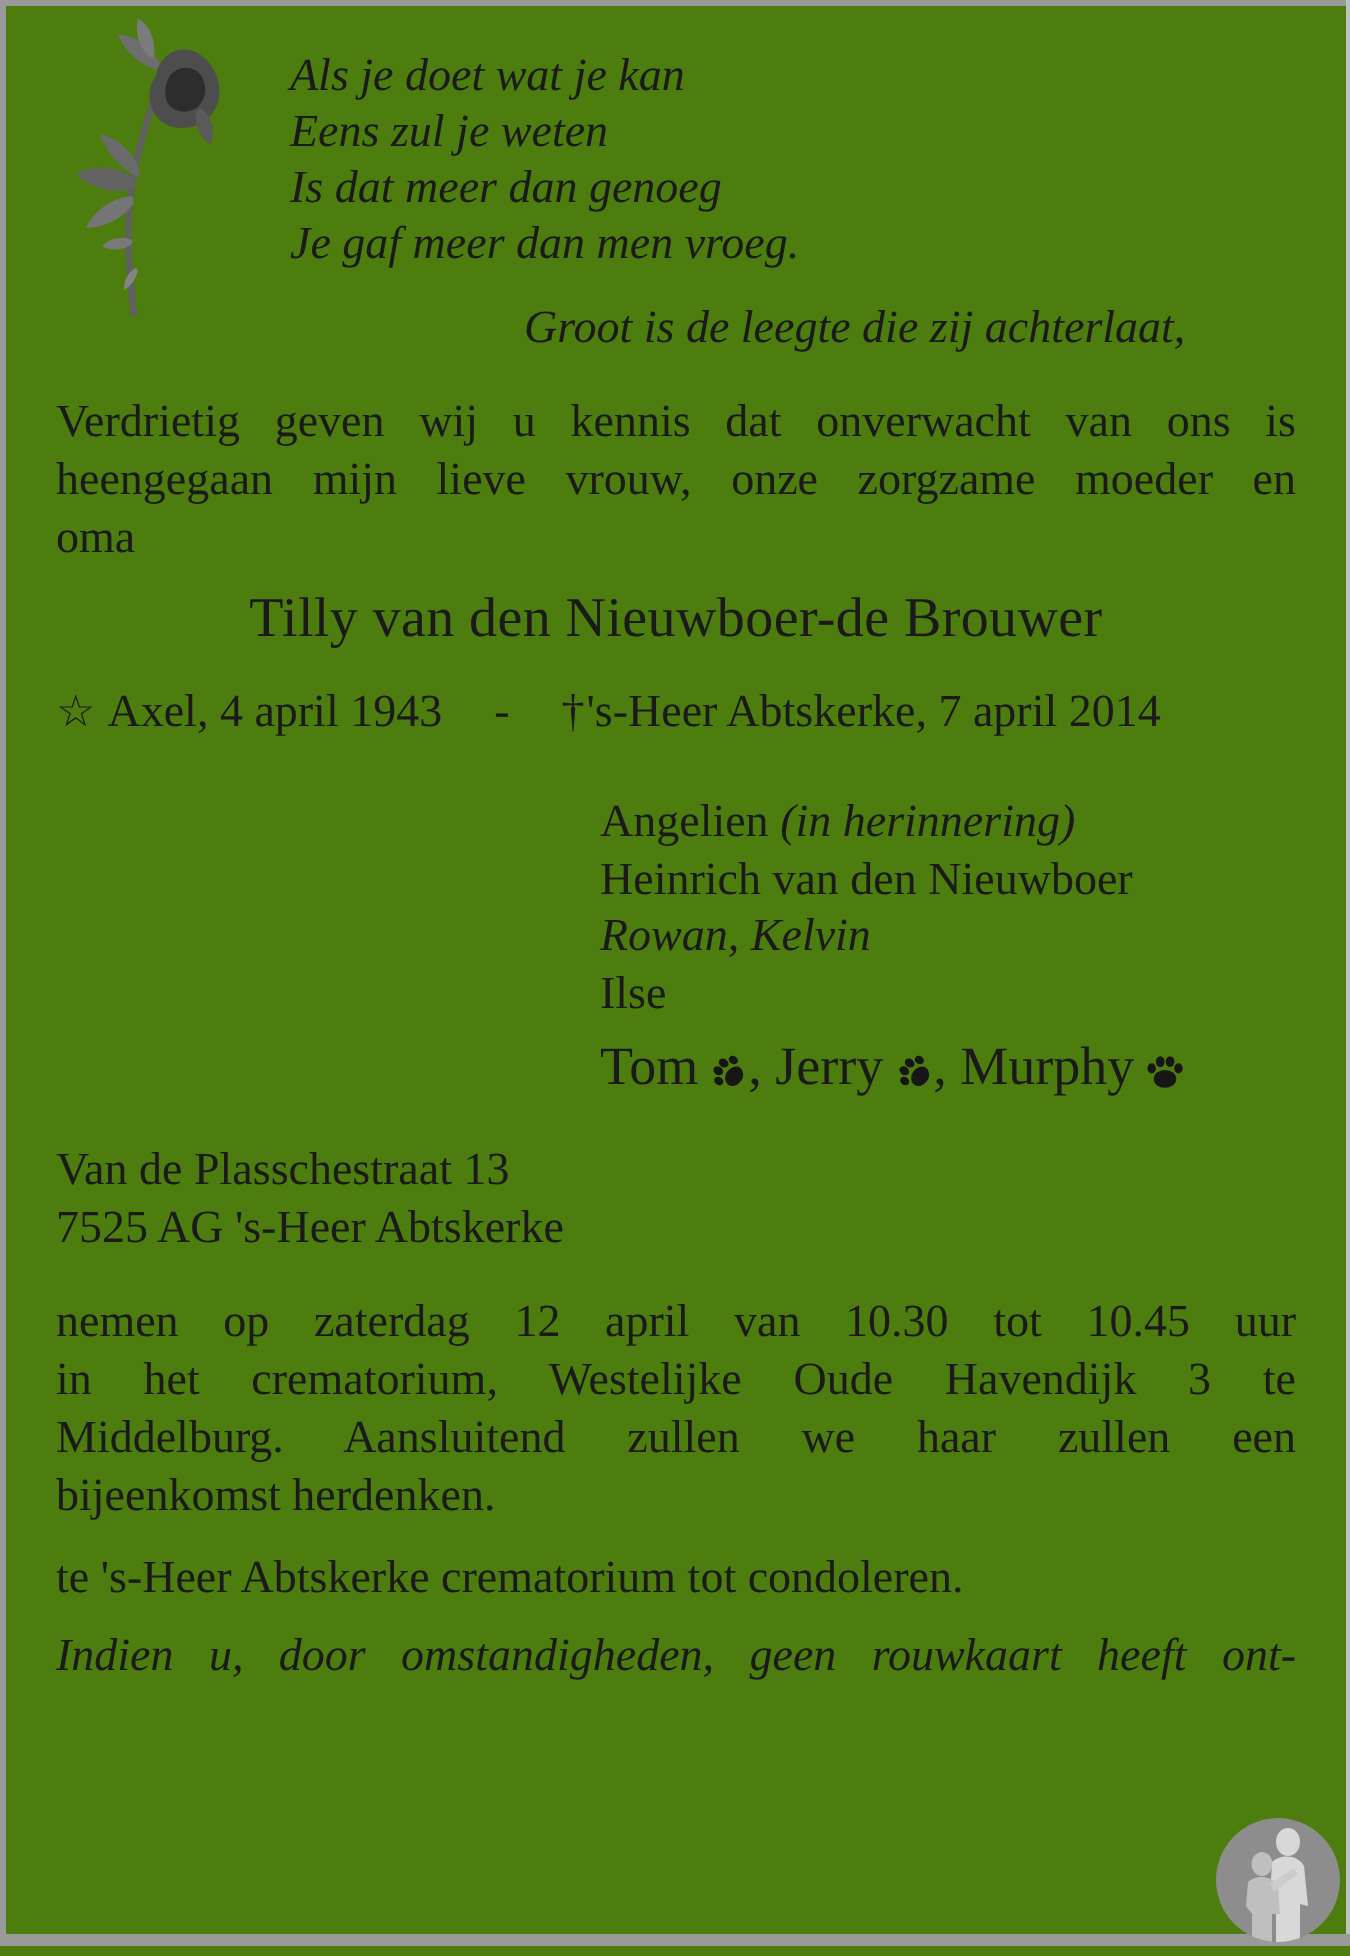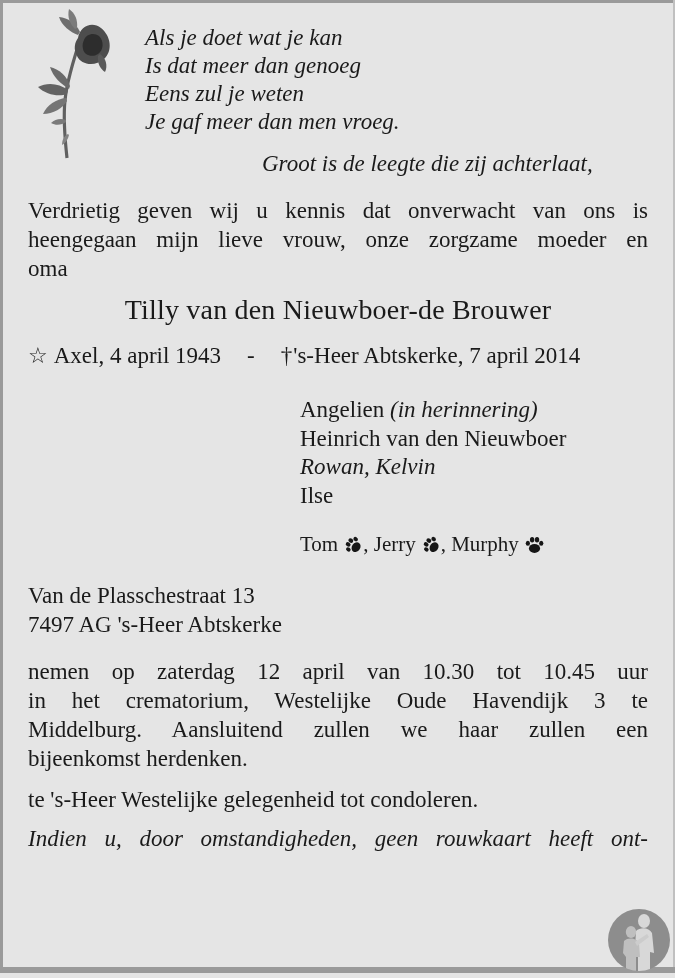--- a/index.html
+++ b/index.html
@@ -2,21 +2,21 @@
 <html><head>
 <meta charset="utf-8">
 <style>
   html, body { margin: 0; padding: 0; background: #ffffff; }
   body {
     width: 675px; height: 978px; overflow: hidden; position: relative;
     font-family: "Liberation Serif", "DejaVu Serif", serif;
     color: #1a1a1a;
     -webkit-font-smoothing: antialiased;
   }
-  .page { position: absolute; inset: 0; background: #e5e5e5; }
+  .page { position: absolute; inset: 0; background: #4d7c0f; }
 
   
   .border-top    { position: absolute; left: 0; top: 0; width: 675px; height: 3px; background: #9a9a9a; }
   .border-left   { position: absolute; left: 0; top: 0; width: 3px; height: 973px; background: #9a9a9a; }
   .border-right  { position: absolute; right: 0; top: 0; width: 2px; height: 970px; background: #c0c0c0; }
   .border-bottom { position: absolute; left: 0; top: 967px; width: 675px; height: 6px; background: #9a9a9a; }
 
   .content { position: relative; padding: 24px 27px 0 28px; }
 
   .flower { position: absolute; left: 28px; top: 8px; width: 92px; height: 152px; }
@@ -37,21 +37,21 @@
 
   .dates { margin-top: 14px; font-size: 23px; line-height: 29px; white-space: nowrap; }
   .dates .star { font-family: "DejaVu Sans", sans-serif; font-size: 22px; margin-right: 6px; }
   .dates .dash { margin: 0 26px; }
   .dates .dagger { margin-right: 1px; }
 
   .family { margin-top: 26px; margin-left: 272px; font-size: 23px; line-height: 28.5px; }
   .family em { font-style: italic; }
   .family .italic-line { font-style: italic; }
 
-  .pets { margin-top: 20px; font-size: 21px; line-height: 28px; }
+  .pets { margin-top: 8px; font-size: 27px; line-height: 28px; }
   .paw { display: inline-block; vertical-align: -4px; margin-left: 5px; }
   .paw.rot { transform: rotate(-55deg); }
 
   .address { margin-top: 24px; font-size: 23px; line-height: 28.5px; }
 
   .ceremony   { margin-top: 18px; }
   .condolence { margin-top: 12px; }
   .closing    { margin-top: 10px; font-style: italic; }
 
   .logo { position: absolute; right: 4px; bottom: 6px; width: 64px; height: 64px; }
@@ -77,22 +77,22 @@
     <path d="M38 90 C28 91 19 97 15 106 C25 106 35 100 39 93 Z" fill="#757575"></path>
     <path d="M42 78 C39 68 31 61 22 59 C25 69 33 76 41 81 Z" fill="#6b6b6b"></path>
     <path d="M38 112 C33 110 27 111 23 115 C28 118 34 117 38 114 Z" fill="#7a7a7a"></path>
     <path d="M40 126 C36 128 34 132 34 137 C38 135 40 131 41 127 Z" fill="#848484"></path>
   </svg>
 
   <div class="content">
 
     <div class="poem poem-1">
       <div>Als je doet wat je kan</div>
+      <div>Eens zul je weten</div>
       <div>Is dat meer dan genoeg</div>
-      <div>Eens zul je weten</div>
       <div>Je gaf meer dan men vroeg.</div>
     </div>
 
     <div class="poem poem-2">
       <div>Groot is de leegte die zij achterlaat,</div>
     </div>
 
     <div class="body-text announcement">
       <div class="jl">Verdrietig geven wij u kennis dat onverwacht van ons is</div>
       <div class="jl">heengegaan mijn lieve vrouw, onze zorgzame moeder en</div>
@@ -140,32 +140,32 @@
               <ellipse cx="9.3" cy="6.6" rx="2.5" ry="3.1"></ellipse>
               <ellipse cx="14.9" cy="6.6" rx="2.5" ry="3.1"></ellipse>
               <ellipse cx="19.7" cy="10.5" rx="2.4" ry="2.9"></ellipse>
             </g>
           </svg>
       </div>
     </div>
 
     <div class="body-text address">
       <div>Van de Plasschestraat 13</div>
-      <div>7497 AG 's-Heer Abtskerke</div>
+      <div>7525 AG 's-Heer Abtskerke</div>
     </div>
 
     <div class="body-text ceremony">
       <div class="jl">nemen op zaterdag 12 april van 10.30 tot 10.45 uur</div>
       <div class="jl">in het crematorium, Westelijke Oude Havendijk 3 te</div>
       <div class="jl">Middelburg. Aansluitend zullen we haar zullen een</div>
       <div>bijeenkomst herdenken.</div>
     </div>
 
     <div class="body-text condolence">
-      <div>te 's-Heer Westelijke gelegenheid tot condoleren.</div>
+      <div>te 's-Heer Abtskerke crematorium tot condoleren.</div>
     </div>
 
     <div class="body-text closing">
       <div class="jl">Indien u, door omstandigheden, geen rouwkaart heeft ont-</div>
     </div>
 
   </div>
 
   <svg class="logo" viewBox="0 0 64 64" aria-hidden="true">
     <defs>

